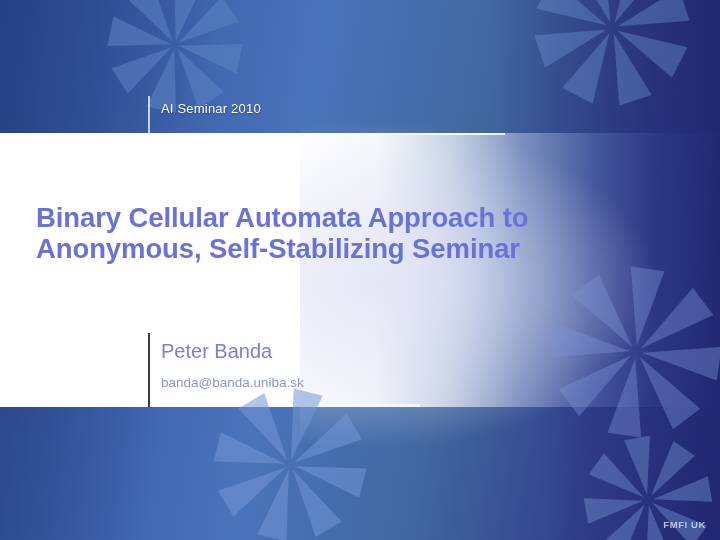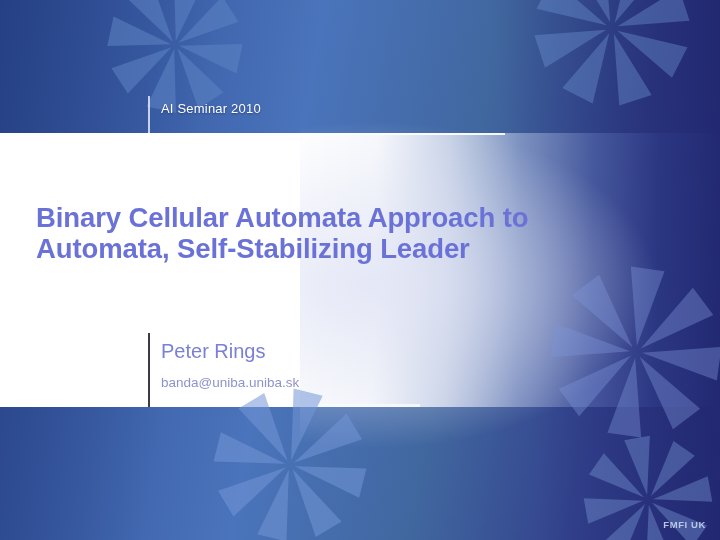--- a/index.html
+++ b/index.html
@@ -233,22 +233,22 @@
       <i style="border-left-width: 13px; border-right-width: 13px; border-bottom-width: 58px; border-bottom-color: rgb(127, 160, 220); margin-left: -13px; margin-top: 0px; transform-origin: 13px 0px; transform: rotate(225deg) translateY(5px);"></i>
       <i style="border-left-width: 13px; border-right-width: 13px; border-bottom-width: 58px; border-bottom-color: rgb(127, 160, 220); margin-left: -13px; margin-top: 0px; transform-origin: 13px 0px; transform: rotate(270deg) translateY(5px);"></i>
       <i style="border-left-width: 13px; border-right-width: 13px; border-bottom-width: 58px; border-bottom-color: rgb(127, 160, 220); margin-left: -13px; margin-top: 0px; transform-origin: 13px 0px; transform: rotate(315deg) translateY(5px);"></i>
     </div>
 
   <div class="header-rule"></div>
   <div class="header-label">AI Seminar 2010</div>
 
   <div class="title">
     <div>Binary Cellular Automata Approach to</div>
-    <div>Automata, Self-Stabilizing Leader</div>
+    <div>Anonymous, Self-Stabilizing Seminar</div>
   </div>
 
   <div class="author-rule"></div>
-  <div class="author-name">Peter Rings</div>
-  <div class="author-email">banda@uniba.uniba.sk</div>
+  <div class="author-name">Peter Banda</div>
+  <div class="author-email">banda@banda.uniba.sk</div>
 
   <div class="footer">FMFI UK</div>
 
 </div>
 
 </body></html>

